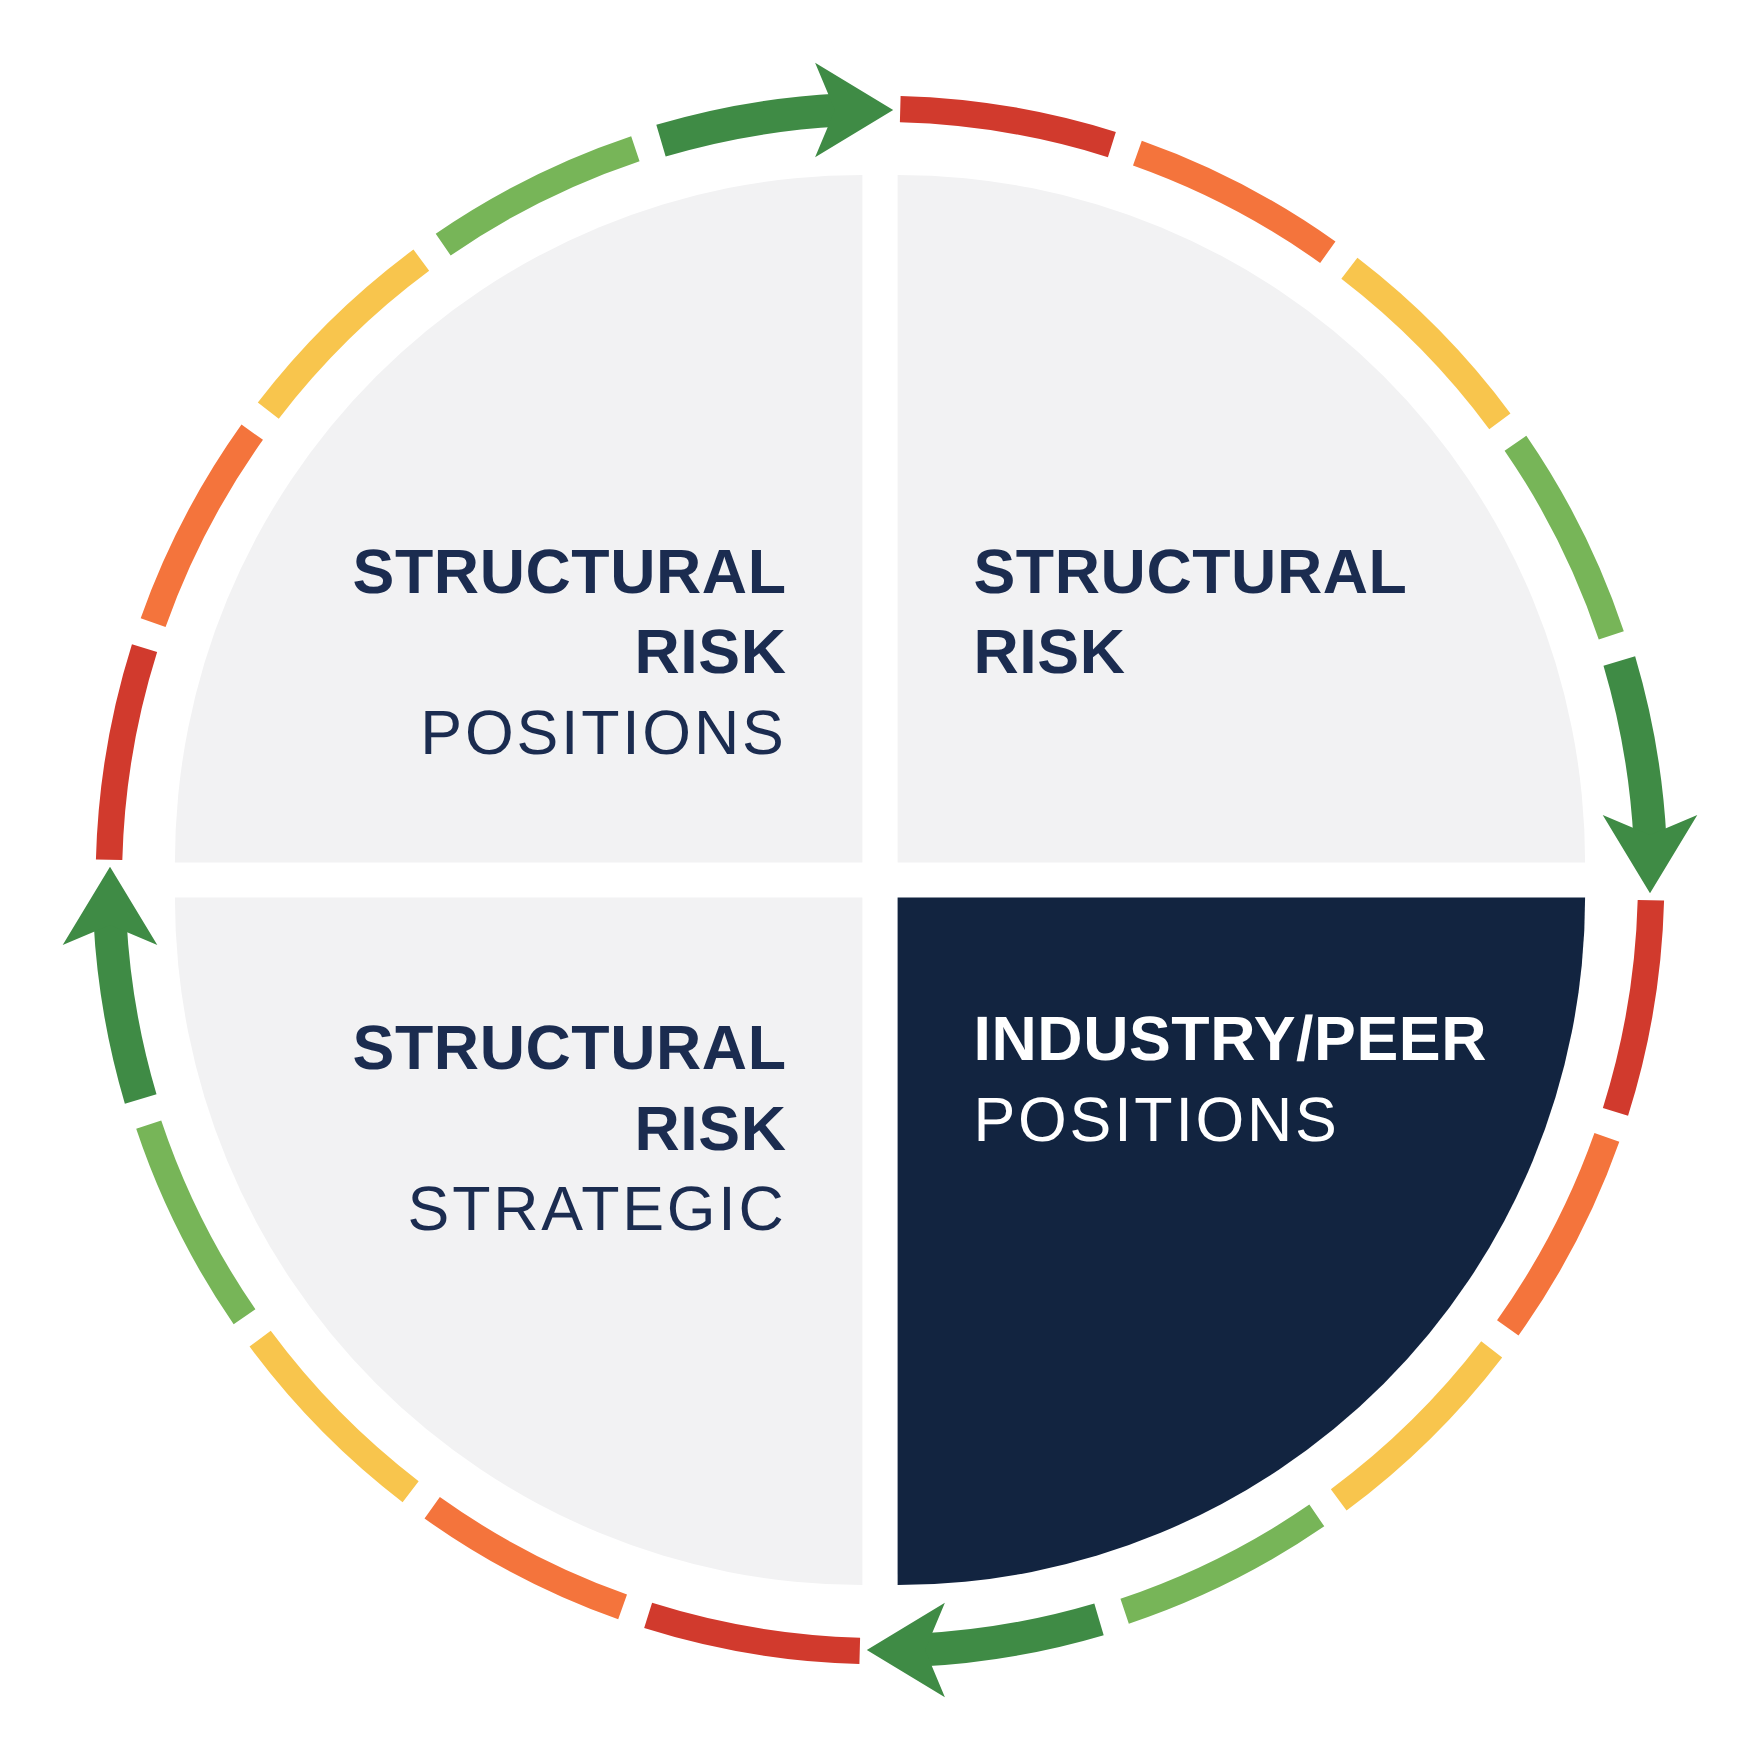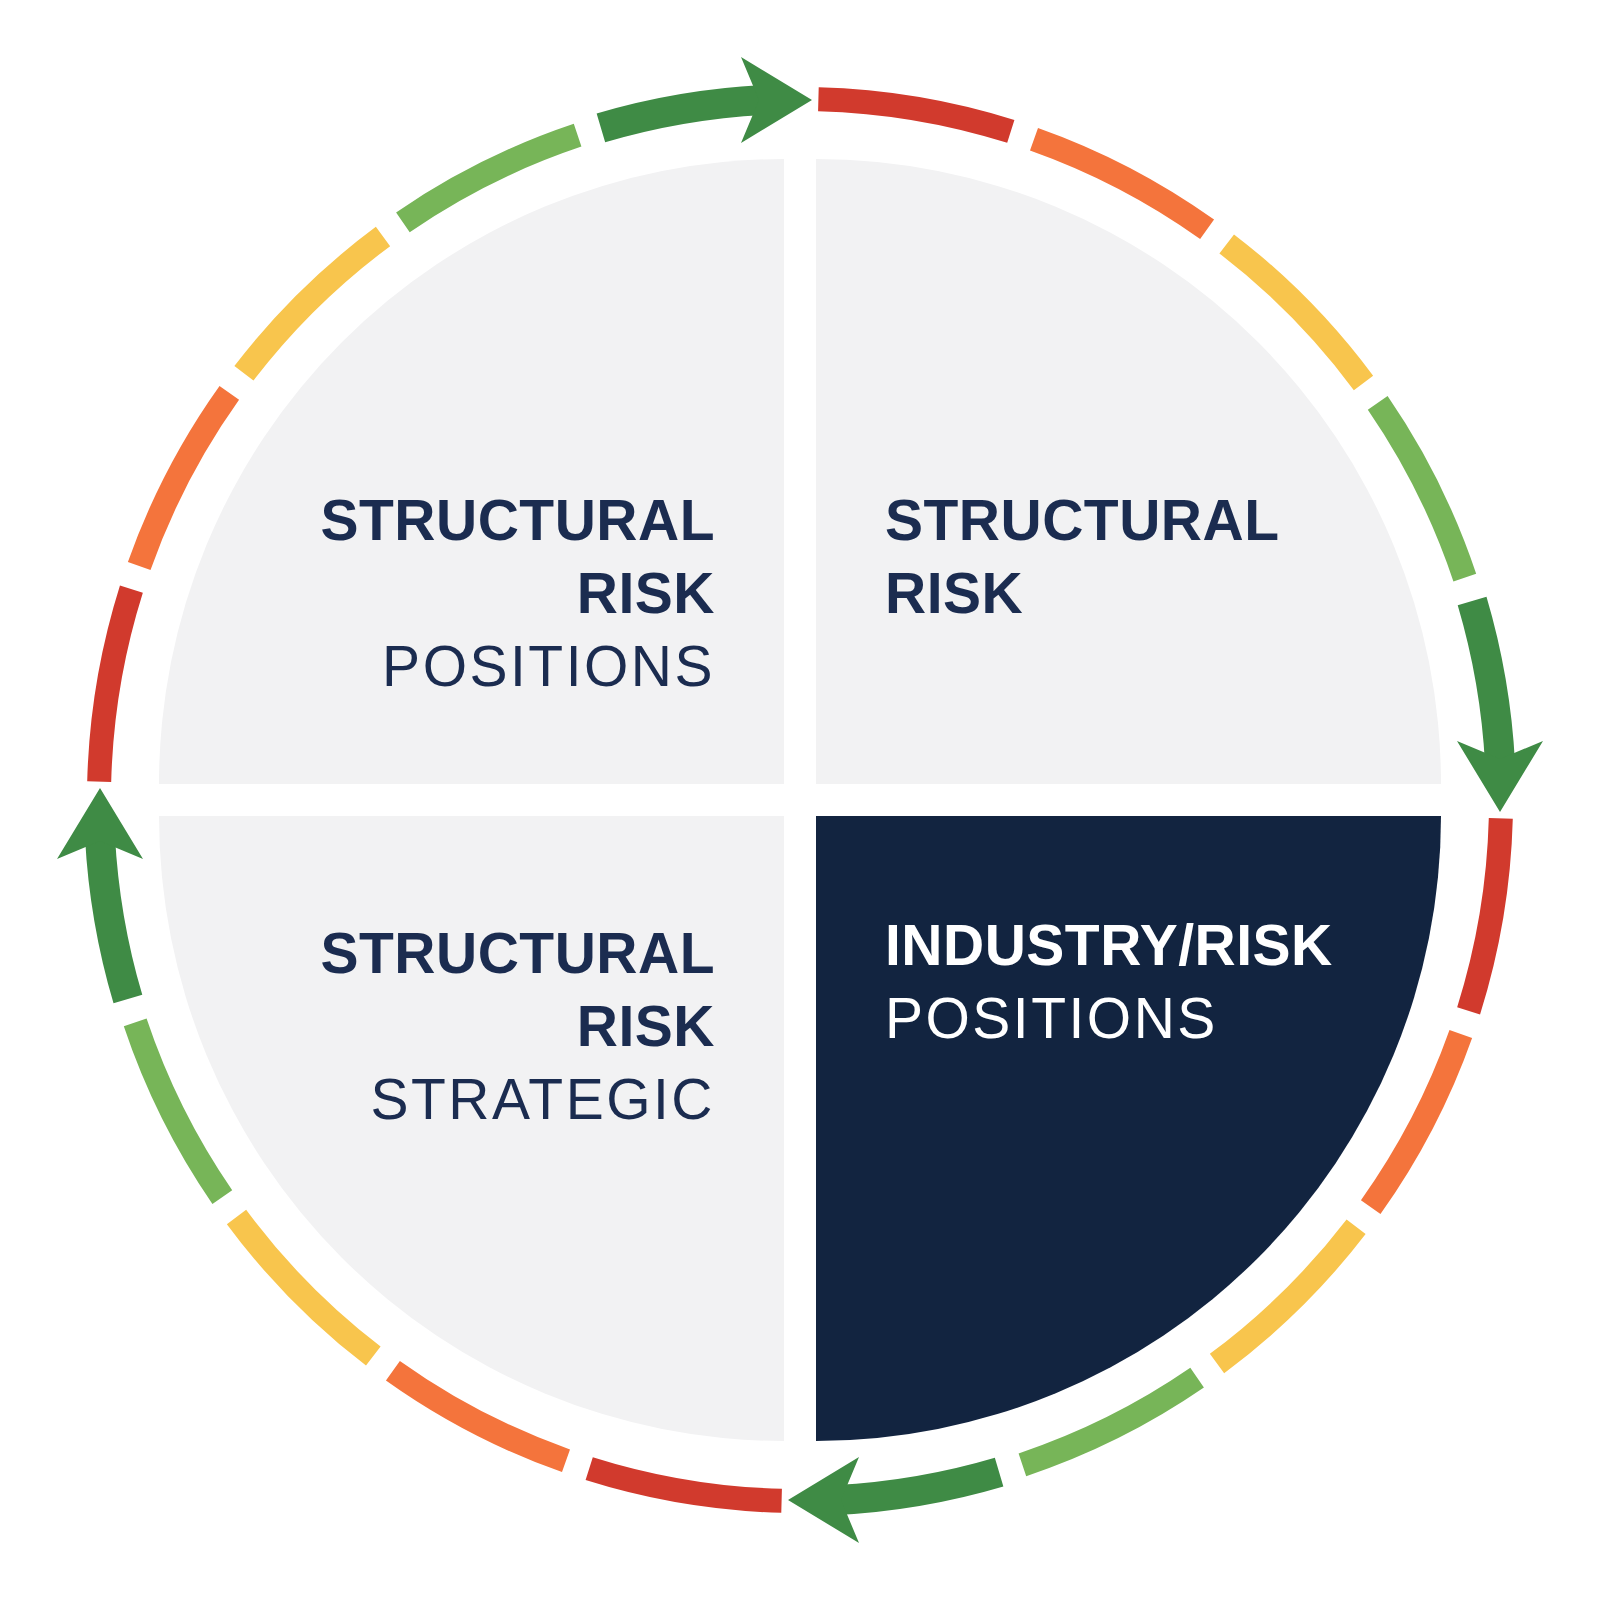--- a/index.html
+++ b/index.html
@@ -80,15 +80,15 @@
   <span class="line-bold">RISK</span>
 </div>
 
 <div id="label-bl" class="quad-label" style="color: rgb(27, 44, 80);">
   <span class="line-bold">STRUCTURAL</span>
   <span class="line-bold">RISK</span>
   <span class="line-light">STRATEGIC</span>
 </div>
 
 <div id="label-br" class="quad-label" style="color: rgb(255, 255, 255);">
-  <span class="line-bold">INDUSTRY/RISK</span>
+  <span class="line-bold">INDUSTRY/PEER</span>
   <span class="line-light">POSITIONS</span>
 </div>
 
 </body></html>

